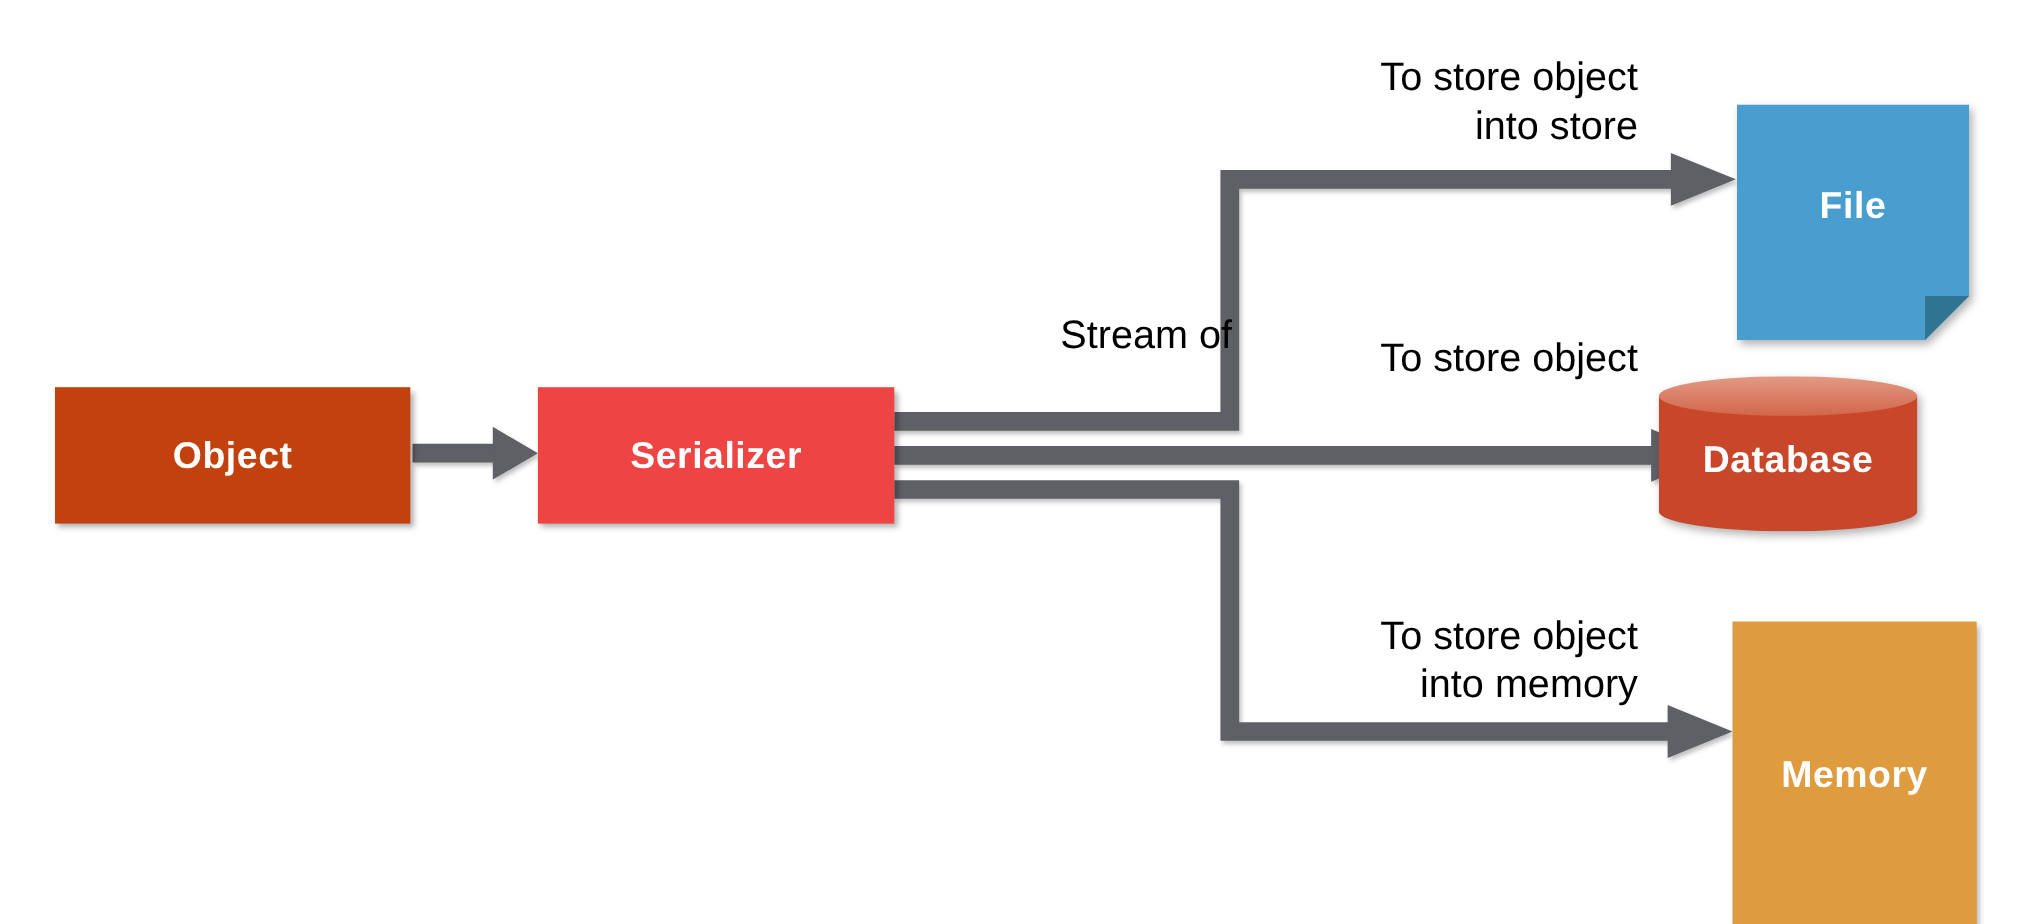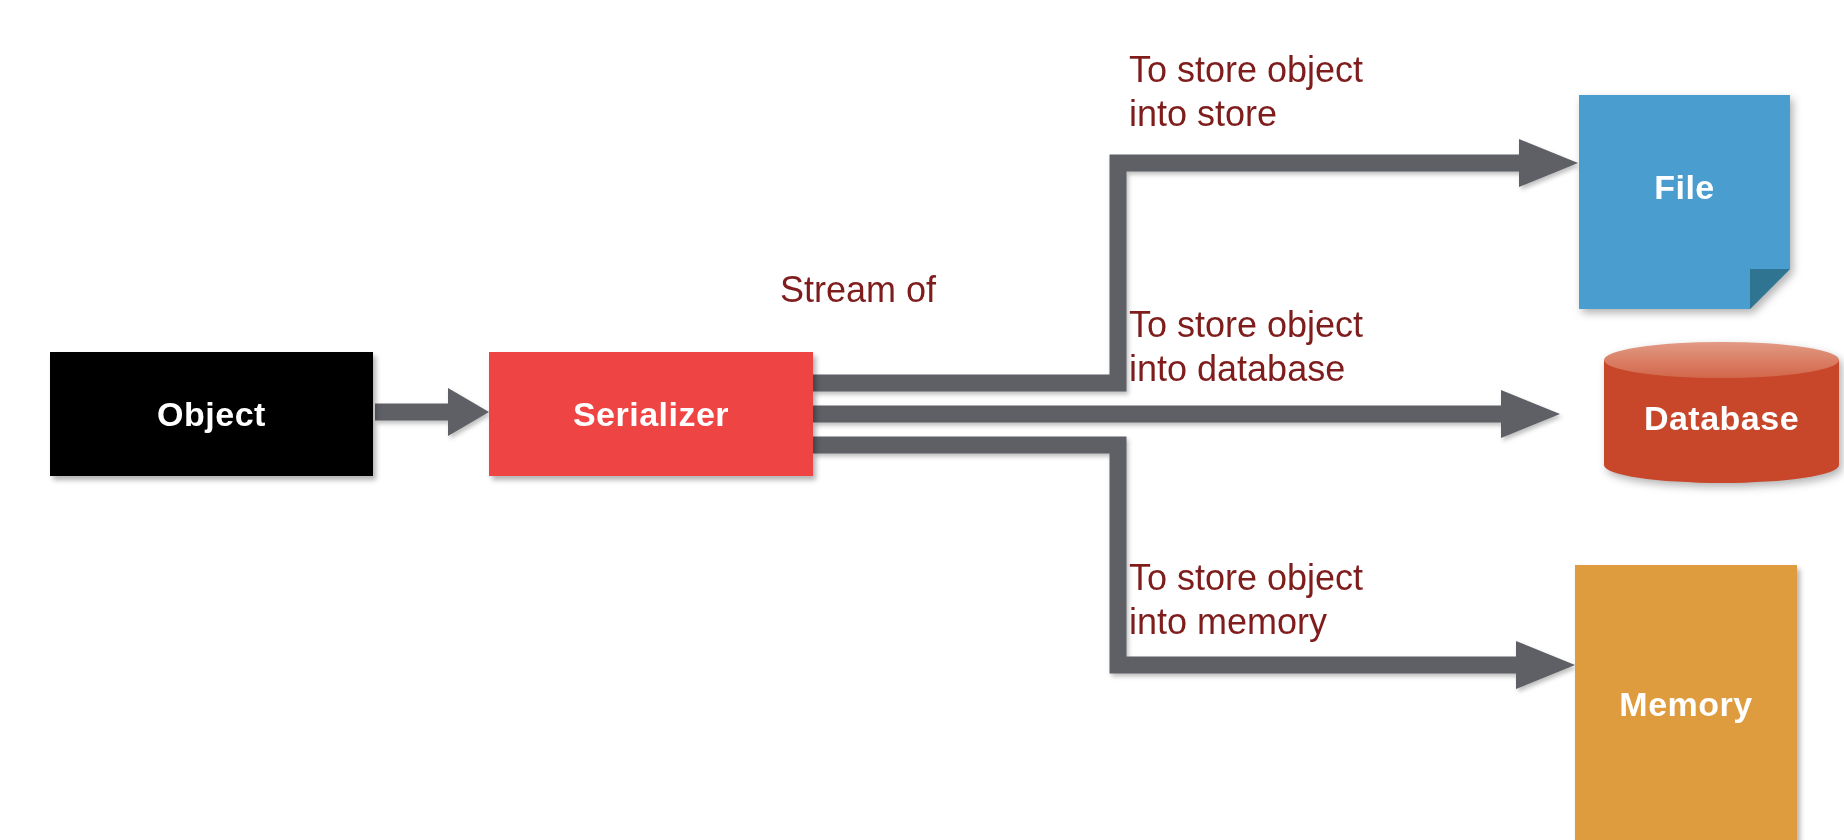--- a/index.html
+++ b/index.html
@@ -34,21 +34,21 @@
     align-items: center;
     justify-content: center;
     color: #ffffff;
     font-weight: 700;
     font-size: 34px;
     letter-spacing: 0.5px;
   }
   .node-object {
     left: 50px; top: 352px;
     width: 323px; height: 124px;
-    background: #000000;
+    background: #c2410c;
     box-shadow: 3px 4px 5px rgba(0,0,0,0.30);
   }
   .node-serializer {
     left: 489px; top: 352px;
     width: 324px; height: 124px;
     background: #ef4444;
     box-shadow: 3px 4px 5px rgba(0,0,0,0.30);
   }
   .node-memory {
     left: 1575px; top: 565px;
@@ -57,49 +57,49 @@
     box-shadow: 3px 4px 5px rgba(0,0,0,0.30);
   }
   .node-file {
     left: 1579px; top: 58px;
     width: 211px; height: 184px;
     background: transparent;
     box-shadow: none;
     margin-top: 37px;
   }
   .node-database {
-    left: 1604px; top: 342px;
+    left: 1508px; top: 342px;
     width: 235px; height: 141px;
     background: transparent;
     box-shadow: none;
   }
   .node-file > svg, .node-database > svg {
     position: absolute;
     left: 0; top: 0;
     filter: drop-shadow(3px 4px 4px rgba(0,0,0,0.30));
   }
   .node-file > .node-label,
   .node-database > .node-label {
     position: relative;
     z-index: 2;
   }
   .node-database > .node-label {
     padding-top: 12px;
   }
   
   .ann {
     position: absolute;
-    text-align: left;
-    color: #7f1d1d;
+    text-align: right;
+    color: #000000;
     font-size: 36px;
     line-height: 44px;
     font-weight: 400;
   }
   .ann span { display: block; }
-  .ann-stream   { left: 780px;  top: 268px; width: 340px; }
+  .ann-stream   { left: 780px;  top: 282px; width: 340px; }
   .ann-file     { left: 1129px; top: 48px;  width: 360px; }
   .ann-database { left: 1129px; top: 303px; width: 360px; }
   .ann-memory   { left: 1129px; top: 556px; width: 360px; }
 </style>
 </head>
 <body>
 
 <div class="canvas">
 
   <svg class="connectors" viewBox="0 0 1844 840" xmlns="http://www.w3.org/2000/svg">
@@ -163,21 +163,20 @@
     <span>Stream of</span>
   </div>
 
   <div class="ann ann-file">
     <span>To store object</span>
     <span>into store</span>
   </div>
 
   <div class="ann ann-database">
     <span>To store object</span>
-    <span>into database</span>
   </div>
 
   <div class="ann ann-memory">
     <span>To store object</span>
     <span>into memory</span>
   </div>
 
 </div>
 
 </body></html>

